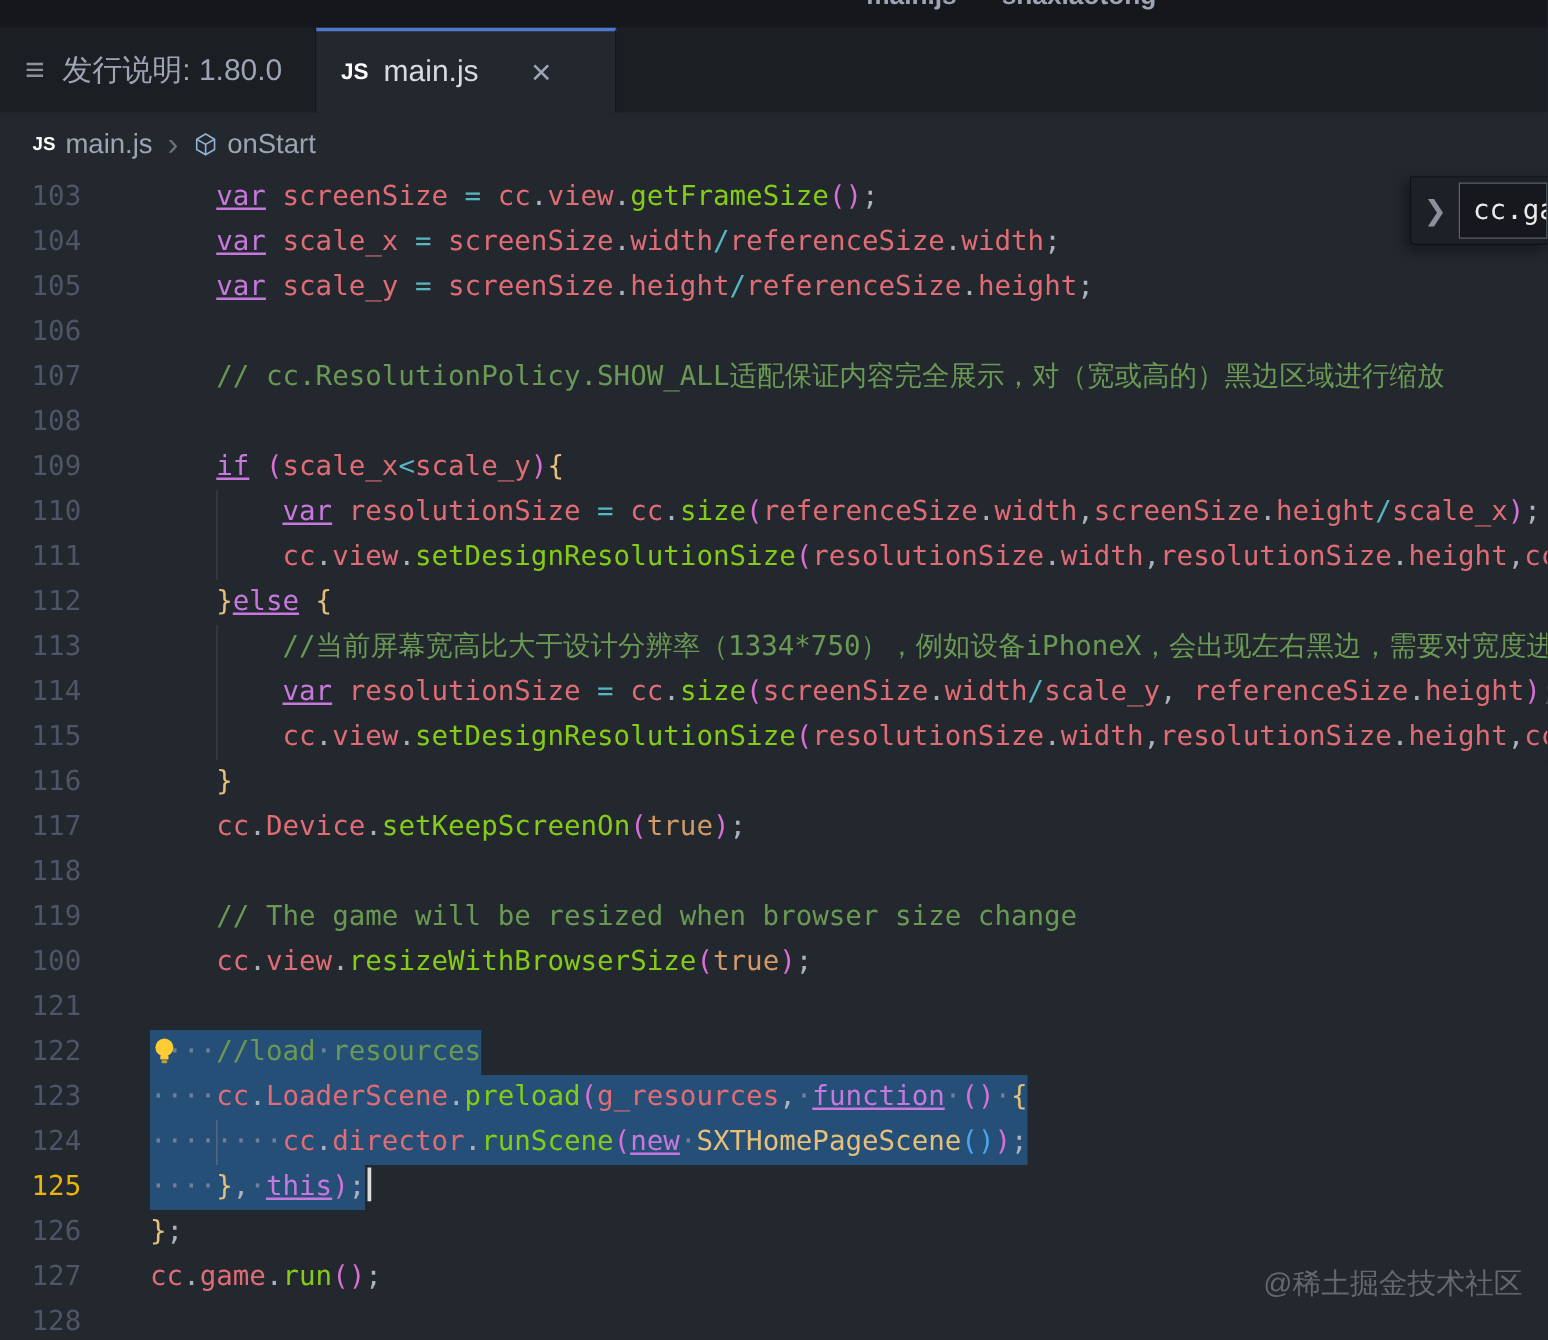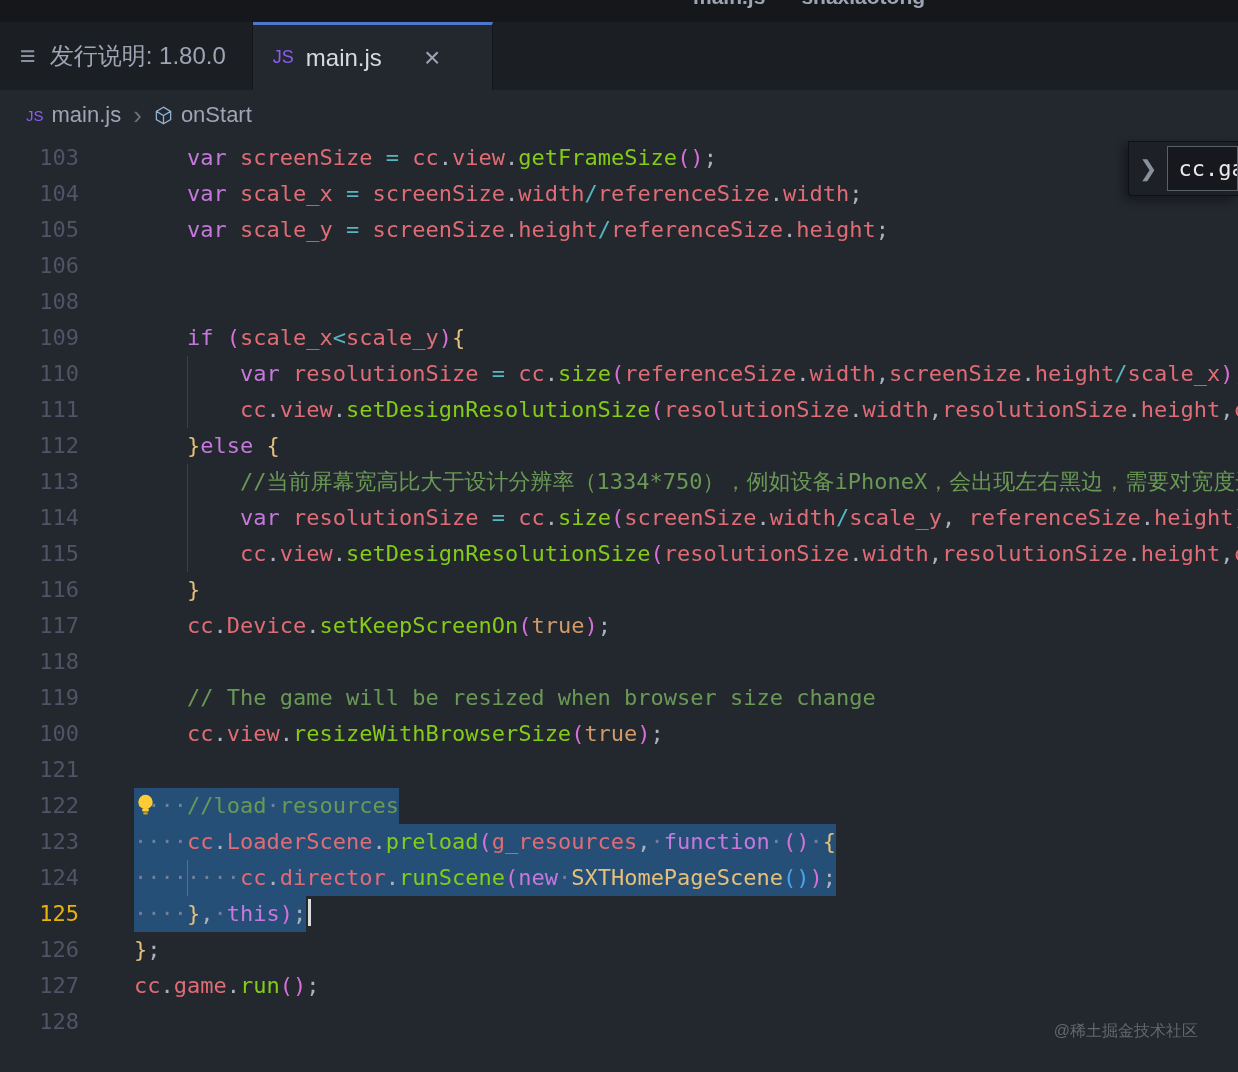--- a/index.html
+++ b/index.html
@@ -14,50 +14,50 @@
     color:#9da5b4; font-size:21px; font-weight:bold; white-space:nowrap; }
   
   .tabbar { height:68px; background:#1b1f24; display:flex; align-items:stretch; }
   .tab { display:flex; align-items:center; font-size:24px; color:#9da5b4; }
   .tab.release { padding:0 26px 0 20px; border-right:1px solid #14161a; gap:14px; }
   .list-glyph { font-size:27px; color:#8b919c; }
   .tab.active {
     background:#23272e; color:#d7dae0; padding:0 20px; gap:12px;
     border-top:3px solid #4d78cc; border-right:1px solid #14161a; min-width:240px;
   }
-  .js-badge { color:#8b5cf6; font-weight:normal; font-size:18px; letter-spacing:0; }
+  .js-badge { color:#ffffff; font-weight:bold; font-size:18px; letter-spacing:0; }
   .tab-close { margin-left:30px; color:#9da5b4; font-size:28px; line-height:1; cursor:pointer; }
   
   .breadcrumbs { height:50px; background:#23272e; display:flex; align-items:center;
     padding-left:26px; gap:10px; color:#9da5b4; font-size:22px; }
   .crumb { display:flex; align-items:center; gap:8px; }
   .js-badge.small { font-size:15px; }
   .crumb-sep { color:#6b717d; font-size:26px; padding:0 2px; }
   .cube-svg { display:inline-block; }
   
   .editor { position:absolute; top:140px; left:0; right:0; bottom:0; background:#23272e; }
-  .line { display:flex; height:36px;padding-left:14px; }
+  .line { display:flex; height:36px; }
   .num {
     flex:none; width:65px; text-align:right; color:#4d5566;
     font:22px/36px "DejaVu Sans Mono", monospace;
   }
   .num.active { color:#eab308; }
   .code {
     position:relative; flex:1; padding-left:55px; white-space:pre; overflow:hidden;
     font:22px/36px "DejaVu Sans Mono", monospace; color:#abb2bf;
   }
   .guide { position:absolute; left:calc(55px + 4ch); top:0; height:36px;
     border-left:1px solid #3a3f4b; }
   .guide.selg { border-left-color:#5d6d89; }
   .bulb { position:absolute; left:56px; top:5px; }
   .sel { display:inline-block; height:36px; line-height:36px; background:#264f78; }
   .cursor { display:inline-block; width:2.5px; height:27px; background:#dcdcdc;
     vertical-align:-5px; margin-left:2px; }
   
-  .t-kw { color:#c678dd; }
+  .t-kw { color:#c678dd;text-decoration:underline; }
   .t-vr { color:#e06c75; }
   .t-fn { color:#84cc16;text-align:right; }
   .t-op { color:#56b6c2; }
   .t-bl { color:#d19a66; }
   .t-cl { color:#e5c07b; }
   .t-cm { color:#6a9955; }
   .t-pn { color:#abb2bf; }
   .t-pa { color:#d670d6; }
   .t-pb { color:#4aa5f0; }
   .t-br { color:#e5c07b; }
@@ -69,21 +69,21 @@
     border-bottom-left-radius:4px; box-shadow:-4px 4px 10px rgba(0,0,0,.4);
     display:flex; align-items:center; padding-left:10px; z-index:5;
   }
   .find-chevron { color:#8b919c; font-size:22px; margin-right:10px; cursor:pointer; }
   .find-input {
     height:45px; width:120px; background:#16181d; border:1px solid #5a6068;
     display:flex; align-items:center; padding-left:10px;
     font:22px "DejaVu Sans Mono", monospace; color:#eaeaea; overflow:hidden;
   }
   
-  .watermark { position:absolute; right:40px; bottom:30px; color:#63676e; font-size:16px; }
+  .watermark { position:absolute; right:20px; bottom:30px; color:#63676e; font-size:23px; }
 </style>
 </head>
 <body>
 
 <div class="titlebar">
   <div class="titlebar-text">
     <span>main.js</span>
     <span>shaxiaotong</span>
   </div>
 </div>
@@ -126,20 +126,24 @@
       </div>
       <div class="line">
         <span class="num">105</span>
         <span class="code"><span class="t-ws">    </span><span class="t-kw">var</span><span class="t-ws"> </span><span class="t-vr">scale_y</span><span class="t-ws"> </span><span class="t-op">=</span><span class="t-ws"> </span><span class="t-vr">screenSize</span><span class="t-pn">.</span><span class="t-vr">height</span><span class="t-op">/</span><span class="t-vr">referenceSize</span><span class="t-pn">.</span><span class="t-vr">height</span><span class="t-pn">;</span></span>
       </div>
       <div class="line">
         <span class="num">106</span>
         <span class="code"></span>
       </div>
       <div class="line">
+        <span class="num">107</span>
+        <span class="code"><span class="t-ws">    </span><span class="t-cm">// cc.ResolutionPolicy.SHOW_ALL适配保证内容完全展示，对（宽或高的）黑边区域进行缩放</span></span>
+      </div>
+      <div class="line">
         <span class="num">108</span>
         <span class="code"><span class="t-ws">    </span></span>
       </div>
       <div class="line">
         <span class="num">109</span>
         <span class="code"><span class="t-ws">    </span><span class="t-kw">if</span><span class="t-ws"> </span><span class="t-pa">(</span><span class="t-vr">scale_x</span><span class="t-op">&lt;</span><span class="t-vr">scale_y</span><span class="t-pa">)</span><span class="t-br">{</span></span>
       </div>
       <div class="line">
         <span class="num">110</span>
         <span class="code"><span class="guide"></span><span class="t-ws">        </span><span class="t-kw">var</span><span class="t-ws"> </span><span class="t-vr">resolutionSize</span><span class="t-ws"> </span><span class="t-op">=</span><span class="t-ws"> </span><span class="t-vr">cc</span><span class="t-pn">.</span><span class="t-fn">size</span><span class="t-pa">(</span><span class="t-vr">referenceSize</span><span class="t-pn">.</span><span class="t-vr">width</span><span class="t-pn">,</span><span class="t-vr">screenSize</span><span class="t-pn">.</span><span class="t-vr">height</span><span class="t-op">/</span><span class="t-vr">scale_x</span><span class="t-pa">)</span><span class="t-pn">;</span></span>

